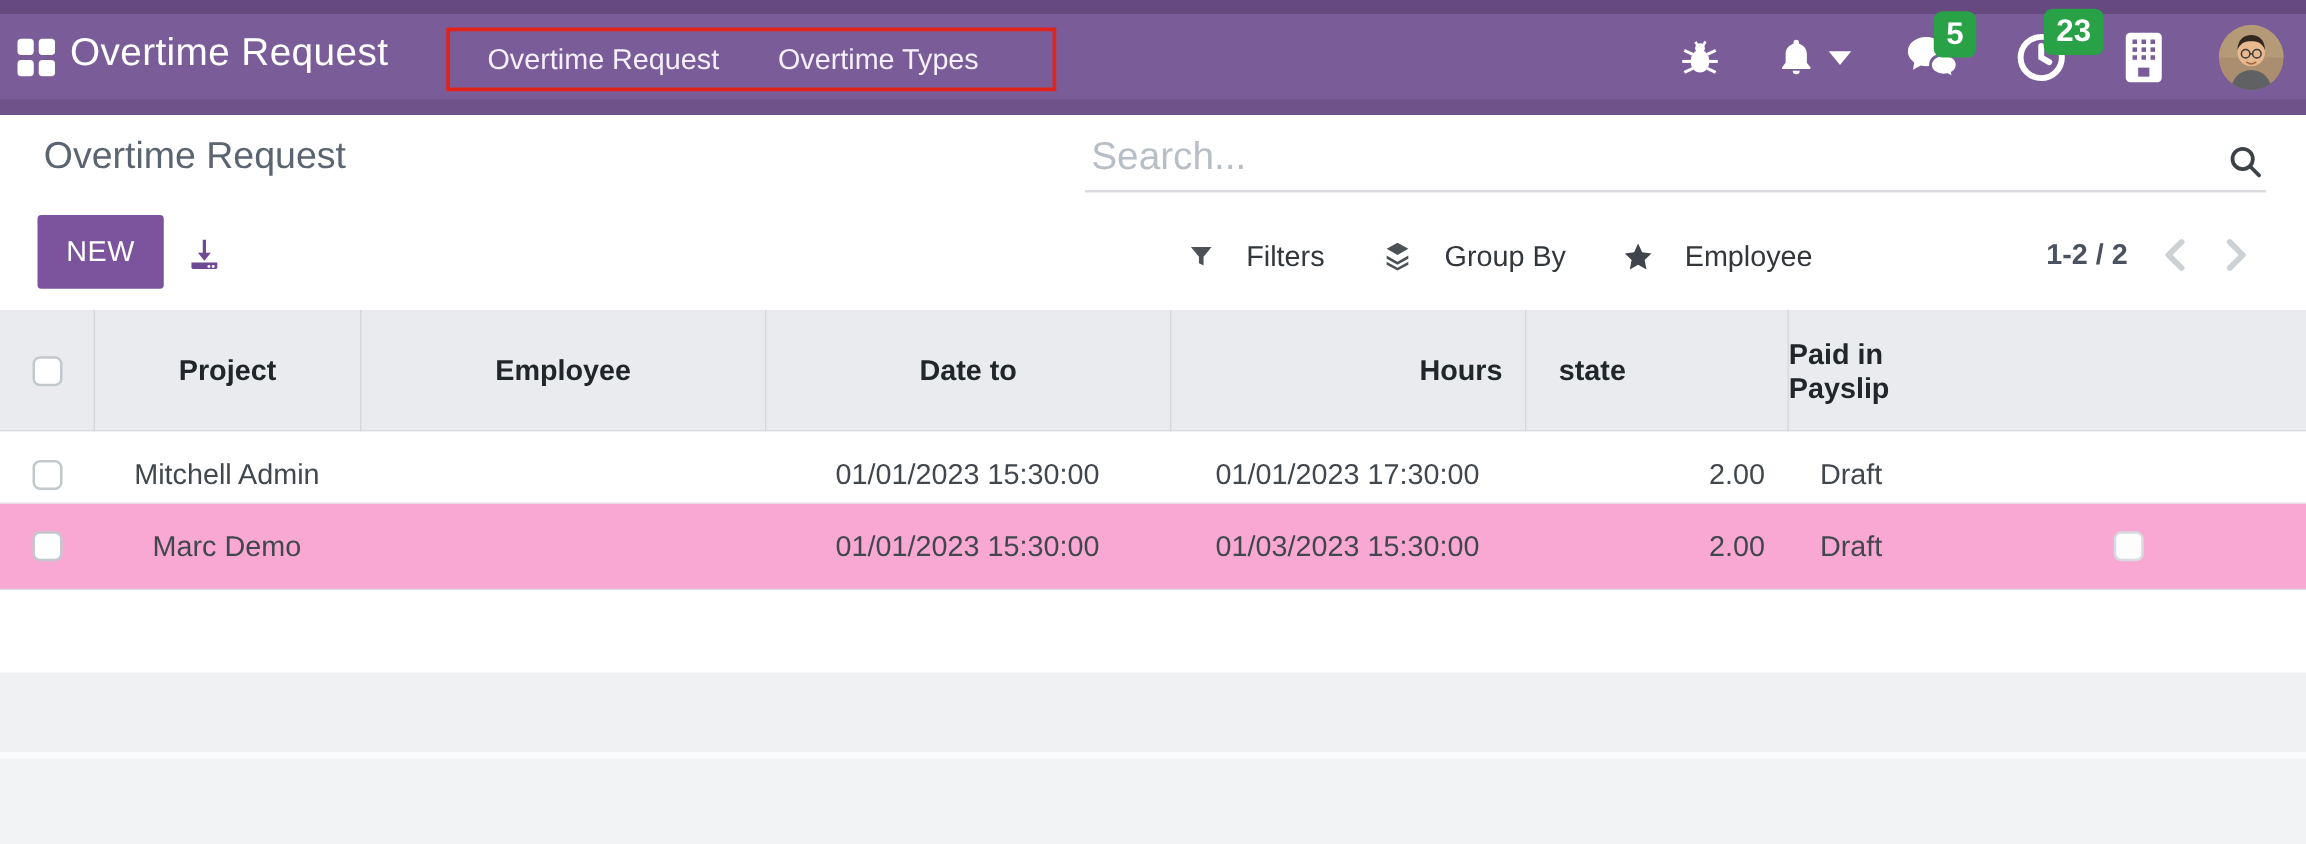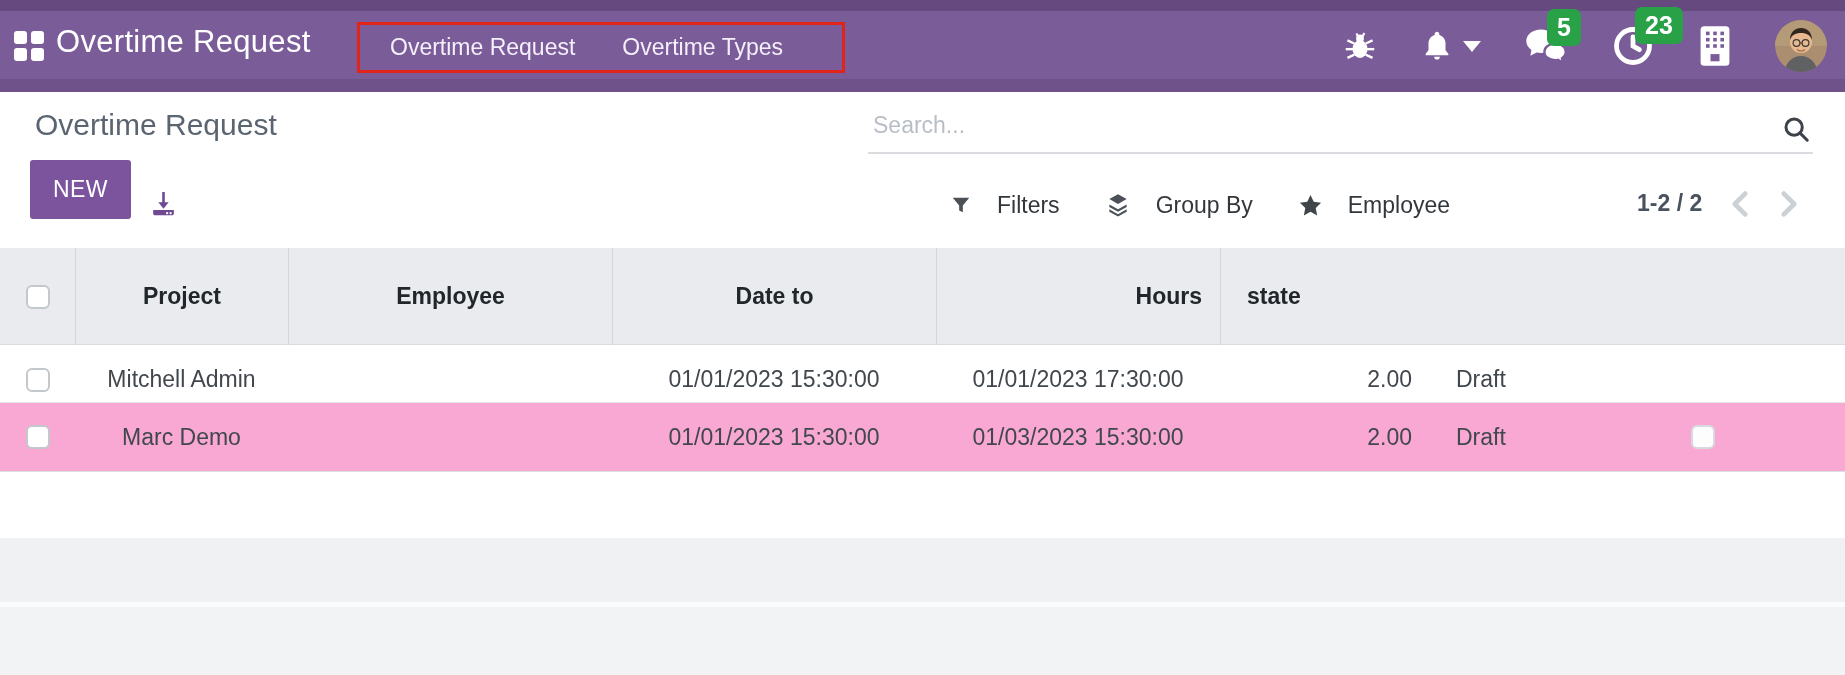--- a/index.html
+++ b/index.html
@@ -27,26 +27,26 @@
   .tray-item{position:relative;display:flex;align-items:center;cursor:pointer;}
   .badge{position:absolute;top:-17px;left:24px;background:var(--green);color:#fff;
     font-size:25px;font-weight:700;line-height:1;padding:6px 10px;border-radius:7px;}
   .caret{width:0;height:0;border-left:9px solid transparent;border-right:9px solid transparent;
     border-top:11px solid #fff;margin-left:9px;}
   .avatar{width:52px;height:52px;border-radius:50%;overflow:hidden;display:block;}
 
   
   .page-title{position:absolute;left:35px;top:108px;color:var(--title_gray);font-size:30px;font-weight:400;}
   .search-wrap{position:absolute;left:868px;top:102px;width:945px;height:52px;border-bottom:2px solid #dadce0;}
-  .search-input{width:890px;height:46px;border:none;outline:none;font-size:23px;color:#ef4444;
+  .search-input{width:890px;height:46px;border:none;outline:none;font-size:31px;color:#ef4444;
     padding-left:5px;background:transparent;font-family:"Liberation Sans",sans-serif;}
   .search-input::placeholder{color:#b8bec6;}
   .search-glyph{position:absolute;right:2px;top:12px;cursor:pointer;}
 
-  .new-btn{position:absolute;left:30px;top:160px;width:101px;height:59px;background:var(--purple_button);
+  .new-btn{position:absolute;left:30px;top:172px;width:101px;height:59px;background:var(--purple_button);
     color:#fff;border:none;border-radius:3px;font-size:23px;letter-spacing:.5px;cursor:pointer;
     font-family:"Liberation Sans",sans-serif;}
   .download-btn{position:absolute;left:148px;top:188px;cursor:pointer;}
 
   .filterbar{position:absolute;left:950px;top:188px;height:34px;display:flex;align-items:center;gap:45px;}
   .filter-item{display:flex;align-items:center;gap:25px;font-size:23px;color:#32373c;cursor:pointer;white-space:nowrap;}
 
   .pager{position:absolute;left:1637px;top:190px;display:flex;align-items:center;gap:27px;}
   .pager-text{font-size:23px;color:#49525e;font-weight:bold;}
   .pg-btn{cursor:pointer;display:flex;align-items:center;}
@@ -220,20 +220,21 @@
 
 <div class="thead grid-row">
   <div class="cell">
     <span class="checkbox"></span>
   </div>
   <div class="cell">Project</div>
   <div class="cell">Employee</div>
   <div class="cell">Date to</div>
   <div class="cell al-right">Hours</div>
   <div class="cell al-left">state</div>
+  <div class="cell">Paid in Payslip</div>
 </div>
 
 <div class="row row-1 grid-row">
   <div class="cell">
     <span class="checkbox"></span>
   </div>
   <div class="cell">Mitchell Admin</div>
   <div class="cell"></div>
   <div class="cell">01/01/2023 15:30:00</div>
   <div class="cell">01/01/2023 17:30:00</div>

